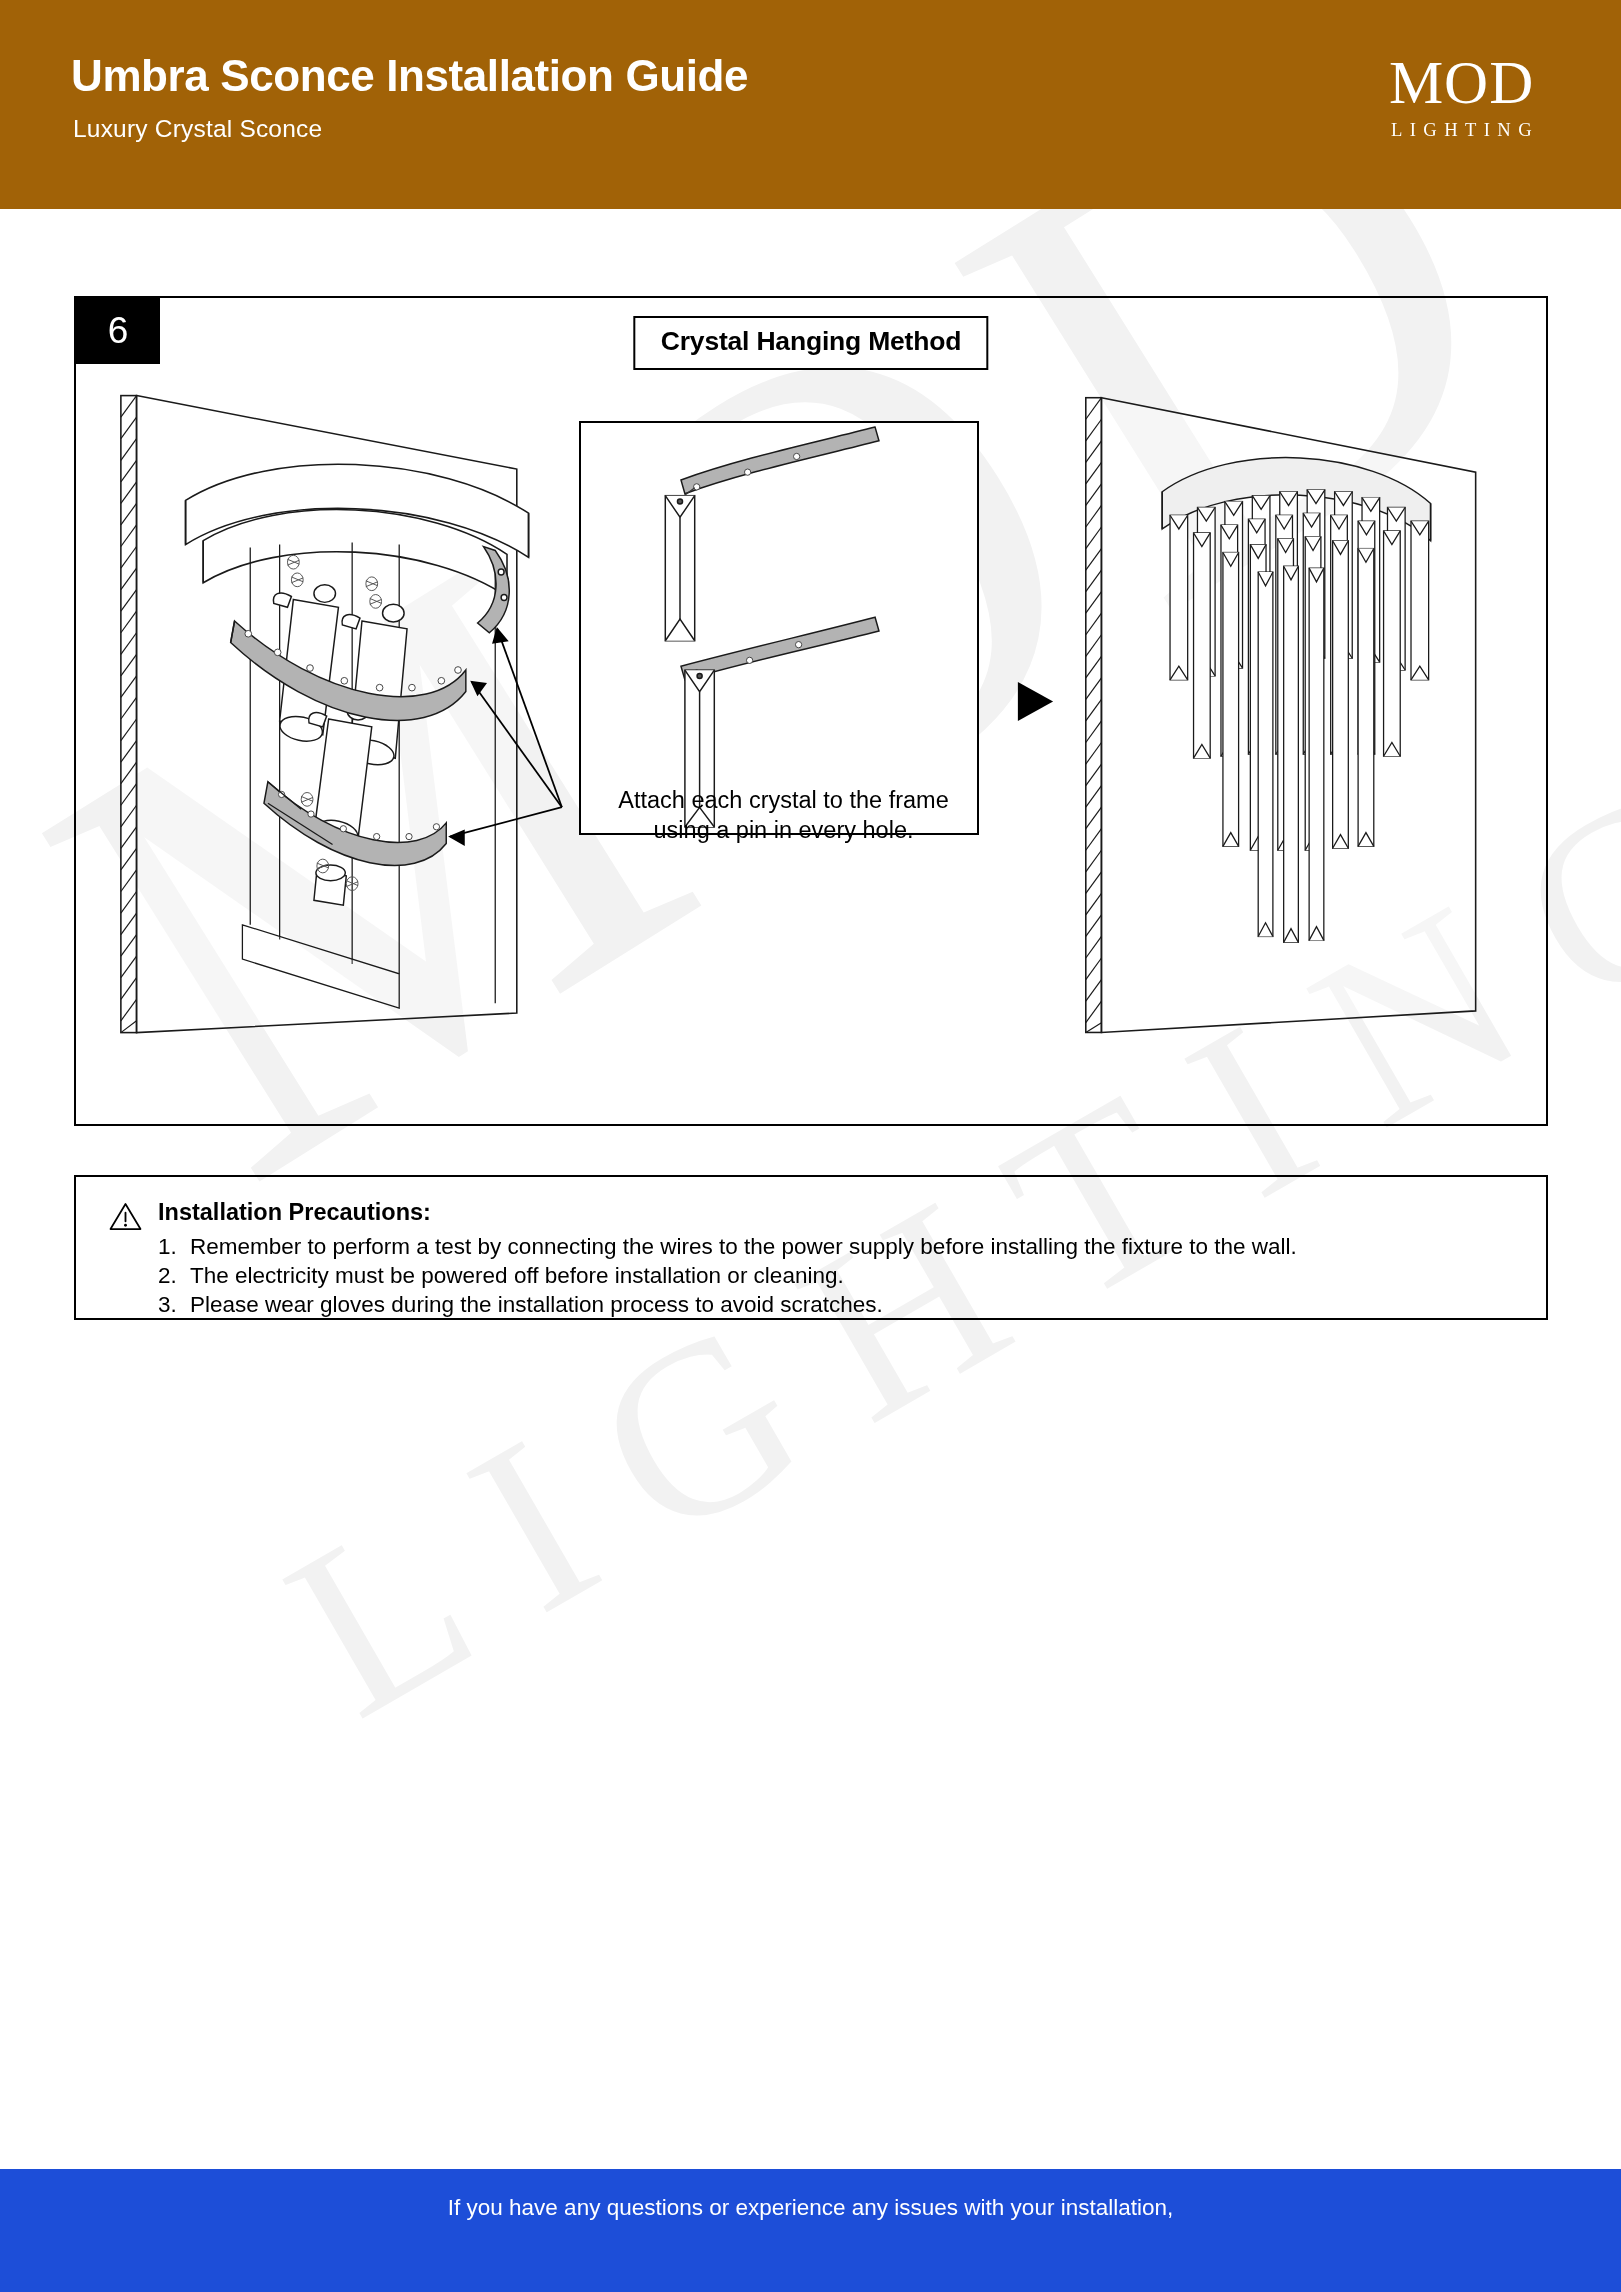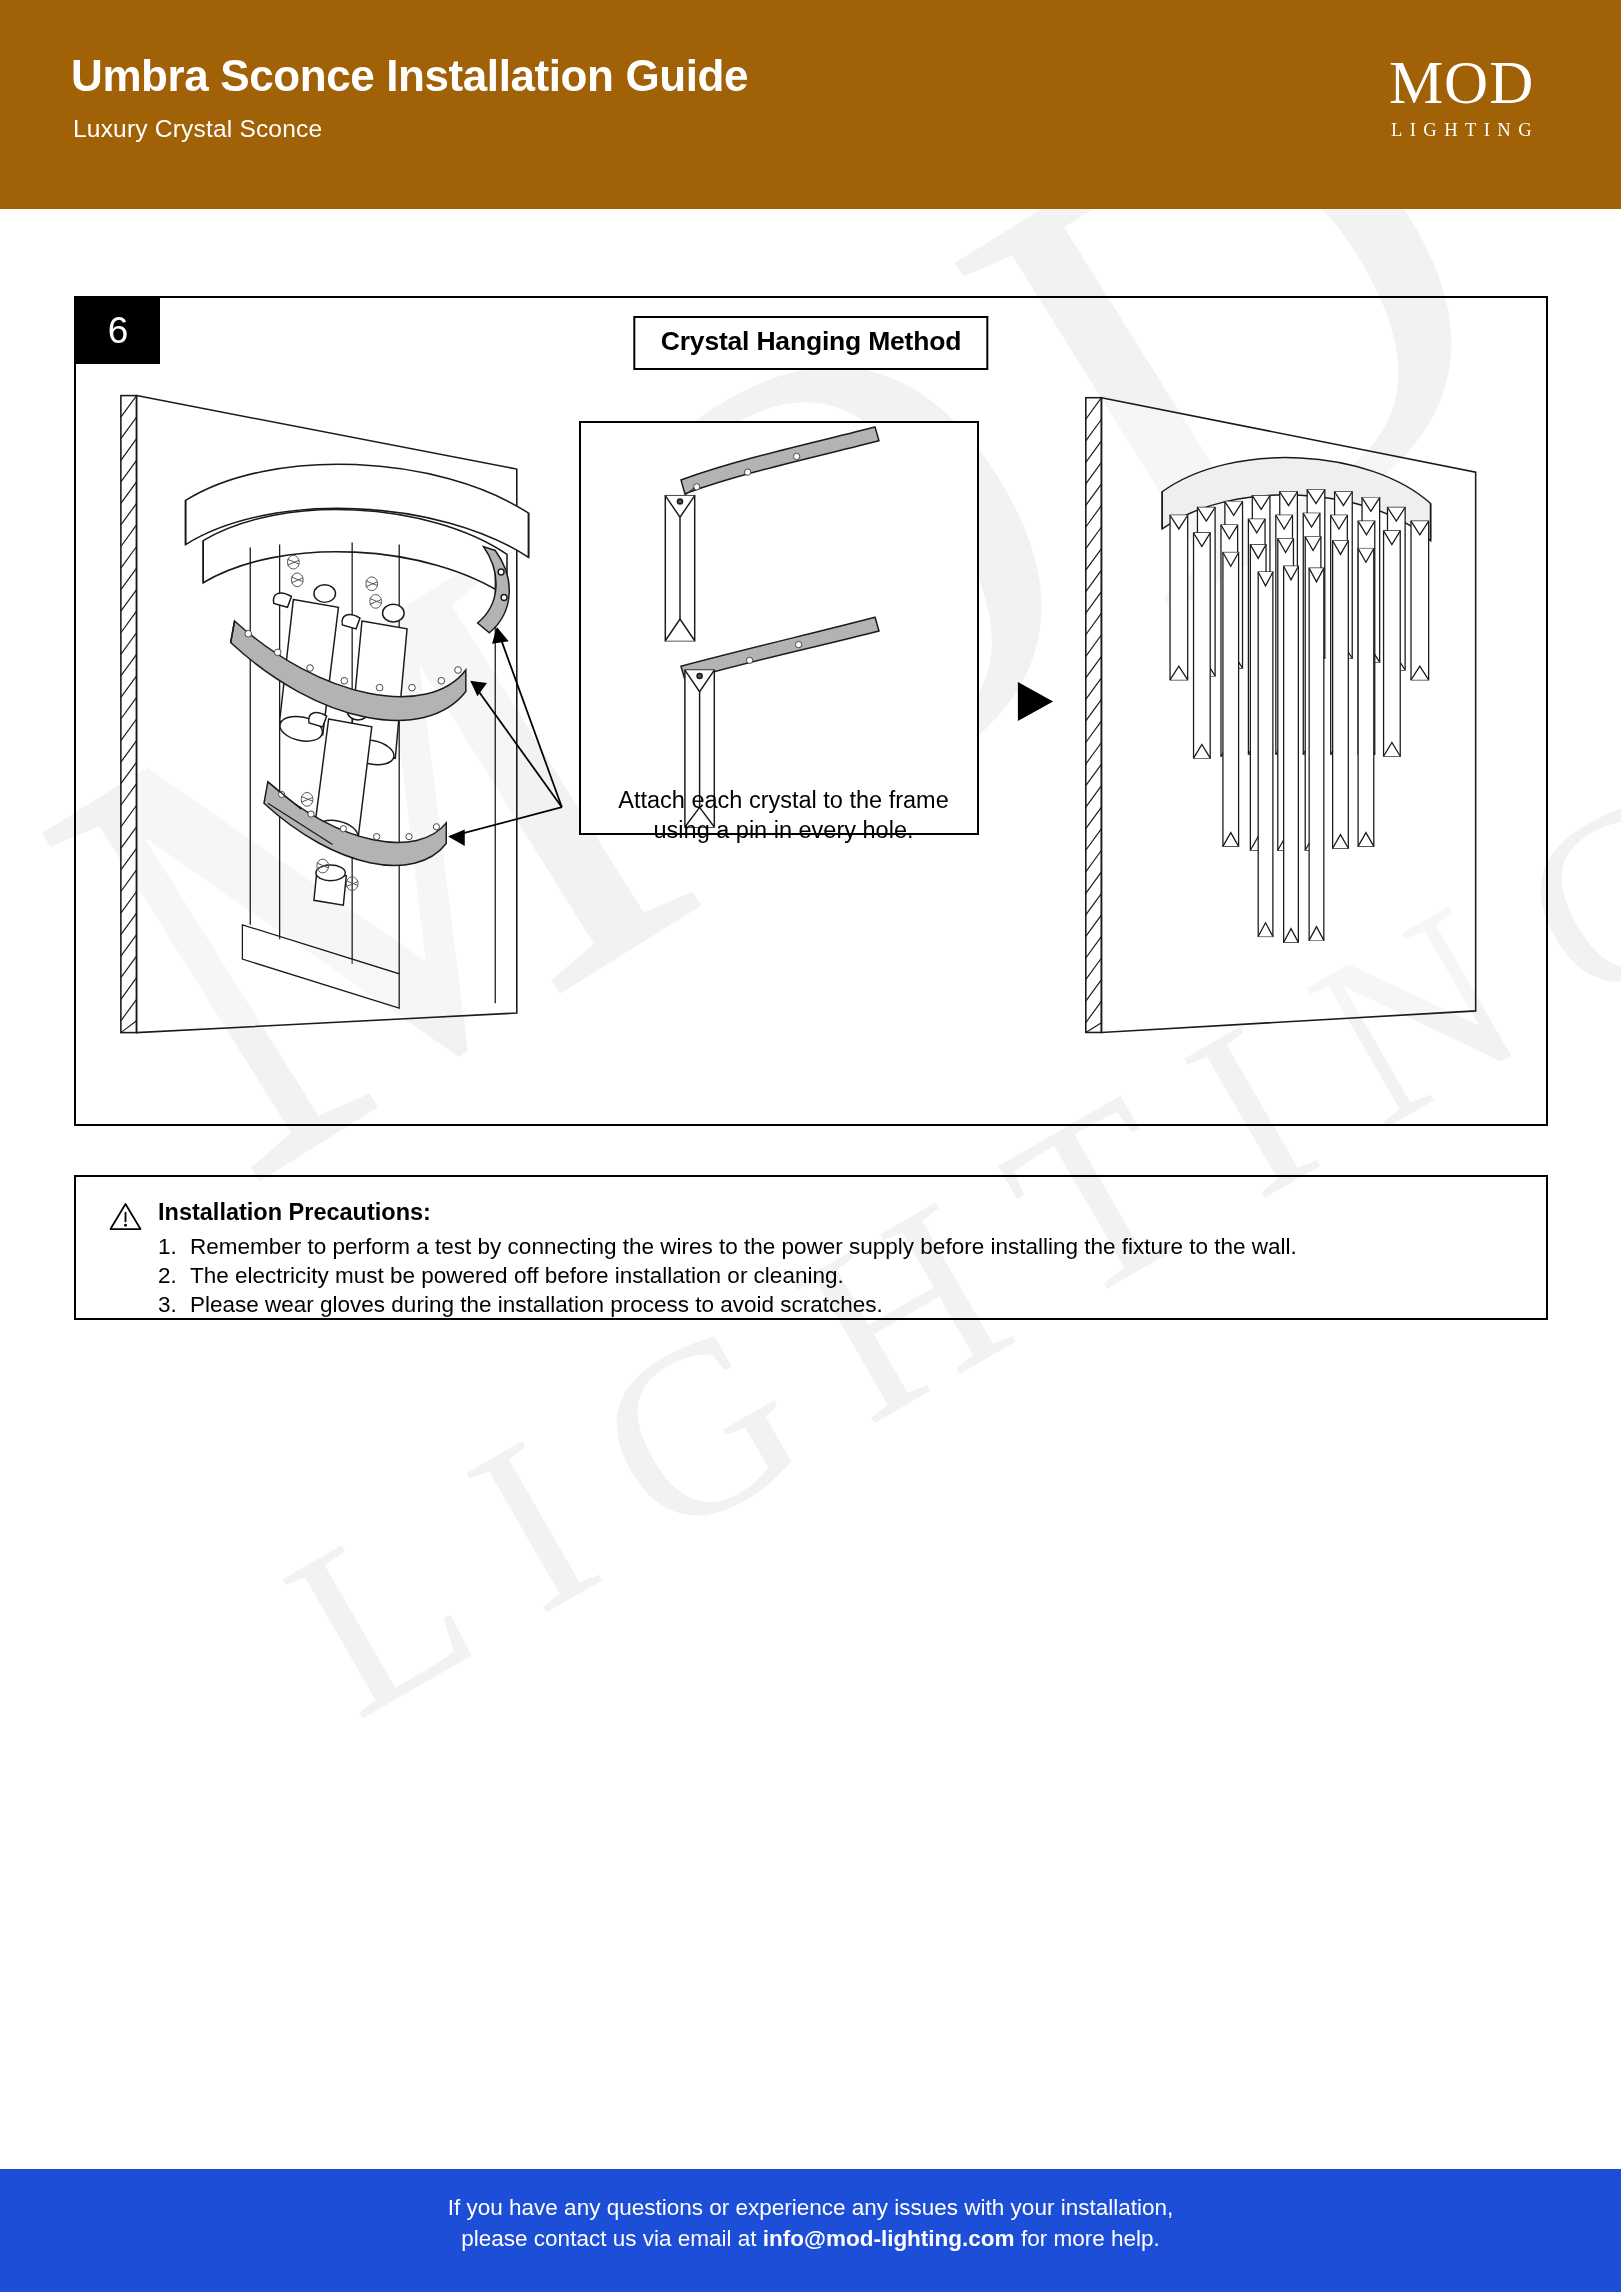--- a/index.html
+++ b/index.html
@@ -646,19 +646,16 @@
         <div class="prec-item">
           <span class="prec-num">3.</span>
           <span class="prec-txt">Please wear gloves during the installation process to avoid scratches.</span>
         </div>
       </div>
     </div>
   </div>
 
   <div class="footer">
     <div class="footer-l1">If you have any questions or experience any issues with your installation,</div>
-    <div class="footer-l2">
-      <span>please contact us via email at </span><span class="footer-email">info@mod-lighting.com</span><span> for more help.</span>
-    </div>
   </div>
 
 </div>
 
 
 </body></html>

